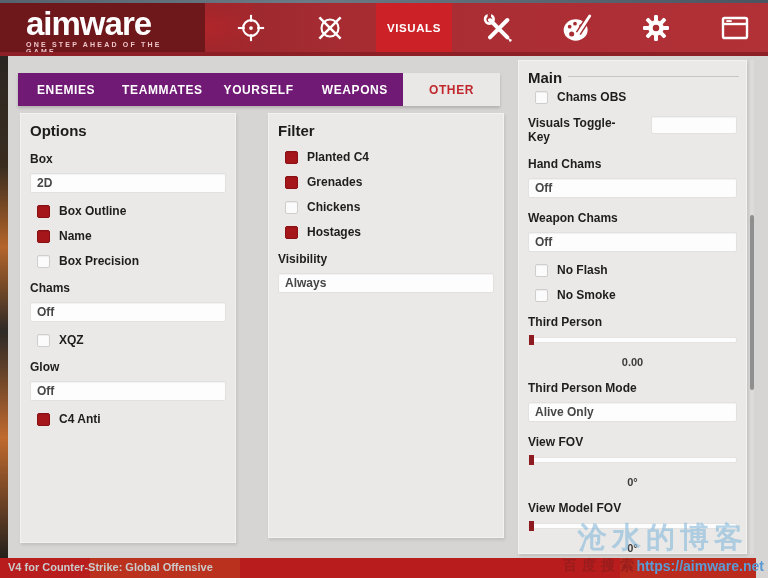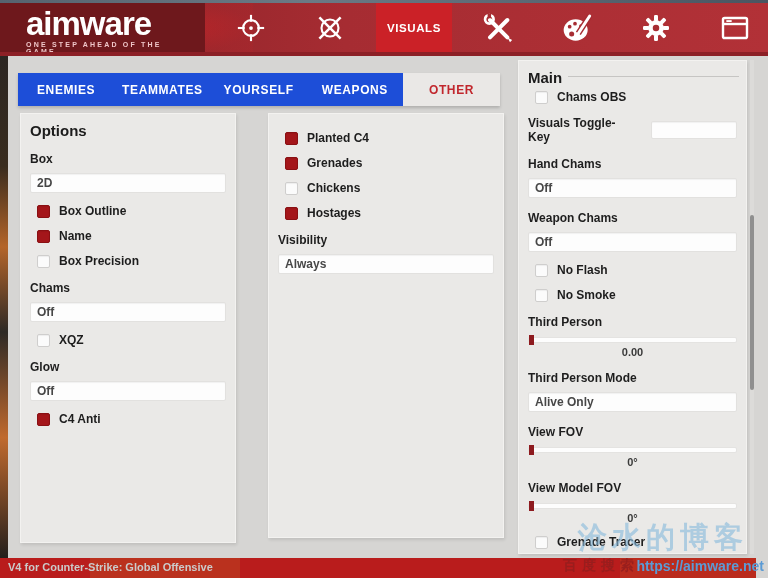--- a/index.html
+++ b/index.html
@@ -23,21 +23,21 @@
   .logo-mascot { position:absolute; left:128px; top:0; width:125px; height:49px;
     background:radial-gradient(ellipse at 45% 50%, rgba(205,35,38,0.55), rgba(205,35,38,0.12) 70%); }
   .logo-text { font-size:33px; font-weight:700; color:#ffffff; letter-spacing:-1px; line-height:33px; position:relative; }
   .logo-tagline { font-size:7px; font-weight:700; color:#efc6c8; letter-spacing:2.2px; margin-top:1px; position:relative; }
   .nav { position:absolute; left:218px; top:0; right:0; height:49px; display:flex; align-items:stretch;gap:13px; }
   .nav-item { width:77px; display:flex; align-items:center; justify-content:center; cursor:pointer; }
   .nav-item svg { display:block; }
   .nav-tab-active { width:88px; background:#cb2127; color:#fff; font-size:11.5px; font-weight:700; letter-spacing:0.6px; }
 
   
-  .tabs { position:absolute; left:18px; top:73px; width:482px; height:33px; background:#1d4ed8;
+  .tabs { position:absolute; left:18px; top:73px; width:482px; height:33px; background:#701a75;
     display:flex; box-shadow:0 2px 3px rgba(0,0,0,0.18); }
   .tab { flex:1; display:flex; align-items:center; justify-content:center;
     color:#ffffff; font-size:12px; font-weight:700; letter-spacing:0.6px; cursor:pointer; }
   .tab.active { flex:0 0 97px; background:#eae8e6; color:#c1272d; }
 
   
   .panel { position:absolute; background:#eae9e7; border:1px solid #f3f2f0;
     box-shadow:1px 2px 3px rgba(0,0,0,0.10); padding:6px 9px; }
   #options-panel { left:20px; top:113px; width:216px; height:430px; }
   #filter-panel  { left:268px; top:113px; width:236px; height:425px; }
@@ -51,29 +51,29 @@
   .dropdown { height:20px; background:#fdfdfd; border:1px solid #e2e1df; border-radius:2px;
     font-size:12px; font-weight:700; color:#474747; line-height:18px; padding:0 6px;
     box-shadow:inset 0 1px 1px rgba(0,0,0,0.05); cursor:pointer; overflow:hidden; white-space:nowrap; }
 
   .cb { display:flex; align-items:center; margin:11px 0 11px 7px; cursor:pointer; }
   .cb-box { width:13px; height:13px; border-radius:2px; background:#fbfbfb; border:1px solid #cfcecd;
     box-shadow:inset 0 1px 1px rgba(0,0,0,0.06); flex:none; }
   .cb[data-checked="true"] .cb-box { background:#a4161a; border-color:#8a1013; }
   .cb-label { font-size:12px; font-weight:700; color:#1d1d1d; margin-left:9px; }
 
-  .kv-row { display:flex; align-items:center; justify-content:space-between; margin:12px 0 4px 0;gap:30px; }
+  .kv-row { display:flex; justify-content:space-between; margin:12px 0 4px 0;gap:30px; }
   .kv-label { font-size:12px; font-weight:700; color:#1e1e1e; }
   .key-input { width:100px; height:18px; background:#fdfdfd; border:1px solid #e2e1df; border-radius:2px;
     box-shadow:inset 0 1px 1px rgba(0,0,0,0.05); }
 
   .slider { position:relative; height:6px; background:#fdfdfd; border:1px solid #e4e3e1; border-radius:2px;
     margin:8px 0 2px 0; cursor:pointer; }
   .slider-handle { position:absolute; left:0; top:-3px; width:5px; height:10px; background:#8e1b1f; }
-  .slider-value { text-align:center; font-size:11px; font-weight:700; color:#3a3a3a; margin:3px 0 0 0; }
+  .slider-value { text-align:center; font-size:11px; font-weight:700; color:#3a3a3a; margin:13px 0 0 0; }
 
   
   .scrollbar-track { position:absolute; left:750px; top:60px; width:4px; height:494px; background:#dcdbd9; }
   .scrollbar-thumb { position:absolute; left:0; top:155px; width:4px; height:175px; background:#8f8f8f; border-radius:2px; cursor:pointer; }
 
   
   .statusbar { position:absolute; left:0; top:558px; width:756px; height:20px; background:#b91c1c; overflow:hidden; }
   .statusbar .hint1 { position:absolute; left:90px; top:0; width:150px; height:20px; background:rgba(190,100,35,0.30); }
   .statusbar .hint2 { position:absolute; left:620px; top:0; width:148px; height:20px; background:rgba(190,100,35,0.22); }
   .status-text { position:absolute; left:8px; top:3px; font-size:11px; font-weight:600; color:#cbcbcb; }
@@ -228,20 +228,21 @@
     <div class="sec-label">Glow</div>
     <div class="dropdown"><span>Off</span></div>
 
     <div class="cb" data-checked="true">
       <span class="cb-box"></span>
       <span class="cb-label">C4 Anti</span>
     </div>
   </div>
 
   <div class="panel" id="filter-panel">
+    <div class="panel-title">Filter</div>
 
     <div class="cb" data-checked="true">
       <span class="cb-box"></span>
       <span class="cb-label">Planted C4</span>
     </div>
     <div class="cb" data-checked="true">
       <span class="cb-box"></span>
       <span class="cb-label">Grenades</span>
     </div>
     <div class="cb" data-checked="false">

